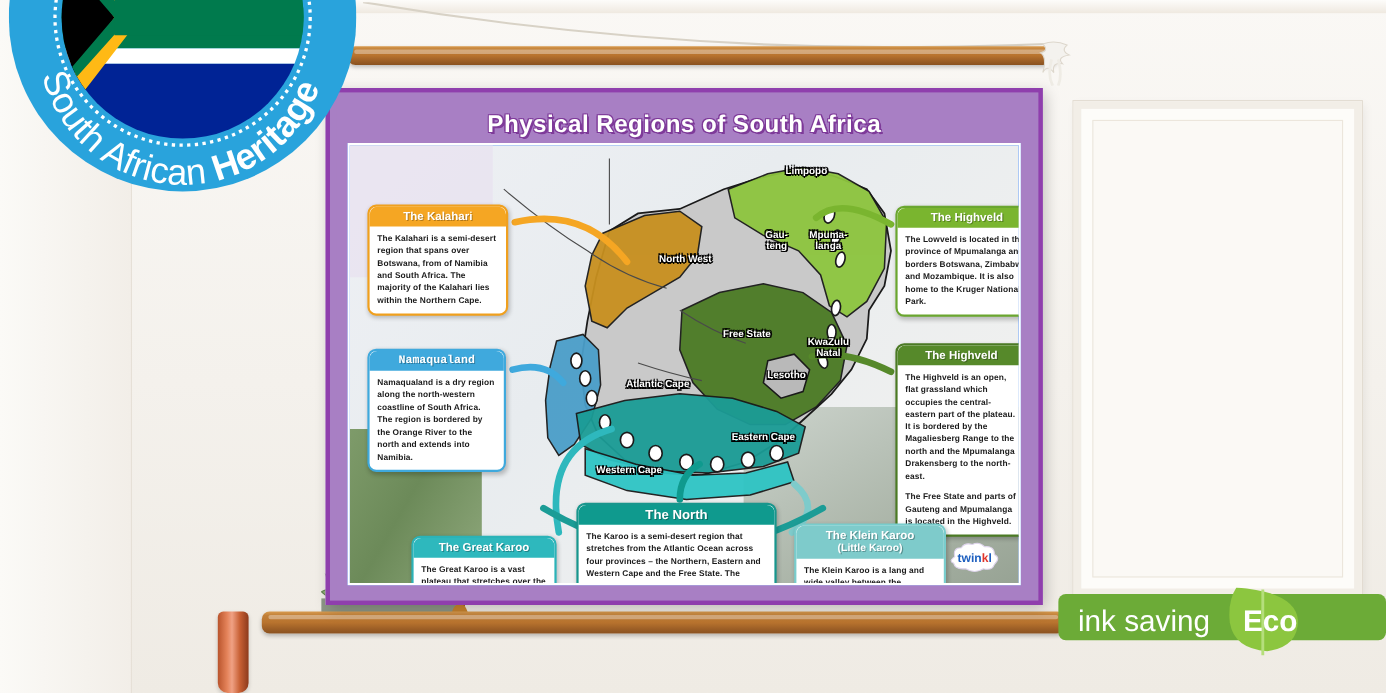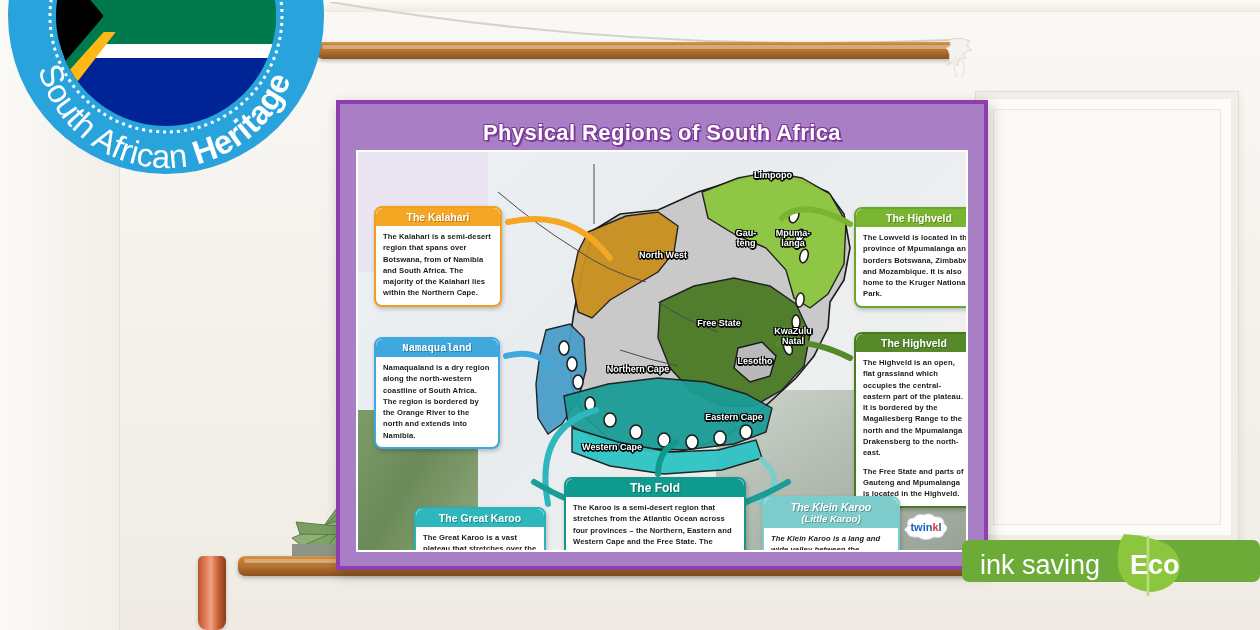--- a/index.html
+++ b/index.html
@@ -34,23 +34,23 @@
 
   
   .plant{position:absolute;left:292px;top:440px;width:130px;height:130px;overflow:hidden;}
   .tassel{position:absolute;left:398px;top:498px;width:60px;height:80px;}
   .vase{position:absolute;left:198px;top:556px;width:28px;height:74px;
       border-radius:5px 5px 9px 9px;
       background:linear-gradient(90deg,#b9542c,#e4835a 30%,#f0a184 46%,#c75f33 72%,#8c3a1c);
       box-shadow:0 2px 4px rgba(0,0,0,.18);}
 
   
-  .poster{position:absolute;left:296px;top:100px;width:652px;height:470px;
+  .poster{position:absolute;left:296px;top:80px;width:652px;height:470px;
       background:#ffffff;
-      box-shadow:3px 4px 13px rgba(0,0,0,.22);margin-left:40px;}
+      box-shadow:3px 4px 13px rgba(0,0,0,.22);}
   .poster-border{position:absolute;inset:0;border:4px solid #8f3fad;background:#a87fc4;}
   .poster-inner{position:absolute;left:10px;top:10px;right:10px;bottom:10px;
       background:#a87fc4;}
 
   .poster-title{position:absolute;left:0;right:0;top:6px;height:34px;
       text-align:center;line-height:34px;color:#ffffff;
       font-size:22px;font-weight:bold;letter-spacing:.4px;
       text-shadow:2px 2px 0 #7e3a99, -1px -1px 0 #7e3a99, 1px -1px 0 #7e3a99, -1px 1px 0 #7e3a99;}
 
   
@@ -81,21 +81,21 @@
   .c-namaqualand{left:16px;top:185px;width:126px;border:2px solid #3fa9dd;}
   .c-namaqualand .hdr{background:#3fa9dd;font-family:Liberation Mono, monospace;}
   .c-lowveld{left:496px;top:55px;width:130px;border:2px solid #6aa62f;}
   .c-lowveld .hdr{background:#7ab52f;}
   .c-highveld{left:496px;top:180px;width:120px;border:2px solid #4b7a24;}
   .c-highveld .hdr{background:#56892a;}
   .c-greatkaroo{left:56px;top:355px;width:132px;border:2px solid #2bb3b8;}
   .c-greatkaroo .hdr{background:#2eb8bd;}
   .c-karoo{left:206px;top:325px;width:182px;border:2px solid #17968d;}
   .c-karoo .hdr{background:#0f9a8e;font-size:12px;}
-  .c-kleinkaroo{left:404px;top:344px;width:138px;border:2px solid #79cdcd;font-style:italic;}
+  .c-kleinkaroo{left:404px;top:344px;width:138px;border:2px solid #79cdcd;}
   .c-kleinkaroo .hdr{background:#7ecbcb;}
   .c-kleinkaroo .hdr .sub{display:block;font-size:9.5px;}
 
   
   .mlabel{position:absolute;color:#ffffff;font-weight:bold;font-size:9px;
       line-height:10px;text-align:center;
       text-shadow:1.4px 1.4px 0 #000,-1.2px -1.2px 0 #000,1.4px -1.2px 0 #000,-1.2px 1.4px 0 #000,0 1.6px 0 #000,1.6px 0 0 #000;}
 
   
   .twinkl{position:absolute;right:12px;bottom:8px;width:56px;height:30px;}
@@ -225,21 +225,21 @@
         </g>
       </svg>
 
       <div class="mlabel" style="left:380px;top:18px;width:70px;">Limpopo</div>
       <div class="mlabel" style="left:362px;top:76px;width:52px;">Gau-<br>teng</div>
       <div class="mlabel" style="left:404px;top:76px;width:62px;">Mpuma-<br>langa</div>
       <div class="mlabel" style="left:262px;top:98px;width:86px;">North West</div>
       <div class="mlabel" style="left:320px;top:166px;width:82px;">Free State</div>
       <div class="mlabel" style="left:404px;top:174px;width:62px;">KwaZulu<br>Natal</div>
       <div class="mlabel" style="left:364px;top:204px;width:66px;">Lesotho</div>
-      <div class="mlabel" style="left:224px;top:212px;width:112px;">Northern Cape</div>
+      <div class="mlabel" style="left:224px;top:212px;width:112px;">Atlantic Cape</div>
       <div class="mlabel" style="left:322px;top:260px;width:108px;">Eastern Cape</div>
       <div class="mlabel" style="left:198px;top:290px;width:112px;">Western Cape</div>
 
       <div class="callout c-kalahari">
         <div class="hdr">The Kalahari</div>
         <div class="bdy">
           <p>The Kalahari is a semi-desert region that spans over Botswana, from of Namibia and South Africa. The majority of the Kalahari lies within the Northern Cape.</p>
         </div>
       </div>
 
@@ -266,21 +266,21 @@
       </div>
 
       <div class="callout c-greatkaroo">
         <div class="hdr">The Great Karoo</div>
         <div class="bdy">
           <p>The Great Karoo is a vast plateau that stretches over the western part of South Africa. It borders the Cape Fold Mountains to the south and south-west.</p>
         </div>
       </div>
 
       <div class="callout c-karoo">
-        <div class="hdr">The Fold</div>
+        <div class="hdr">The North</div>
         <div class="bdy">
           <p>The Karoo is a semi-desert region that stretches from the Atlantic Ocean across four provinces – the Northern, Eastern and Western Cape and the Free State. The Karoo is divided into two regions by the Swartberg Mountain Range: The Klein Karoo (the Little Karoo) to the south and the Great Karoo to the north.</p>
         </div>
       </div>
 
       <div class="callout c-kleinkaroo">
         <div class="hdr">
           <span>The Klein Karoo</span>
           <span class="sub">(Little Karoo)</span>
         </div>

